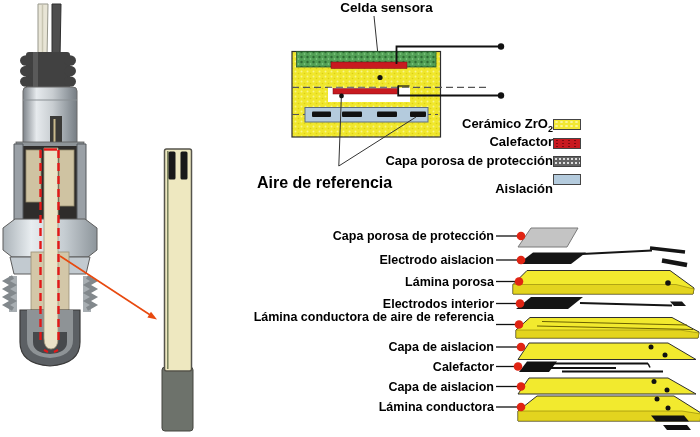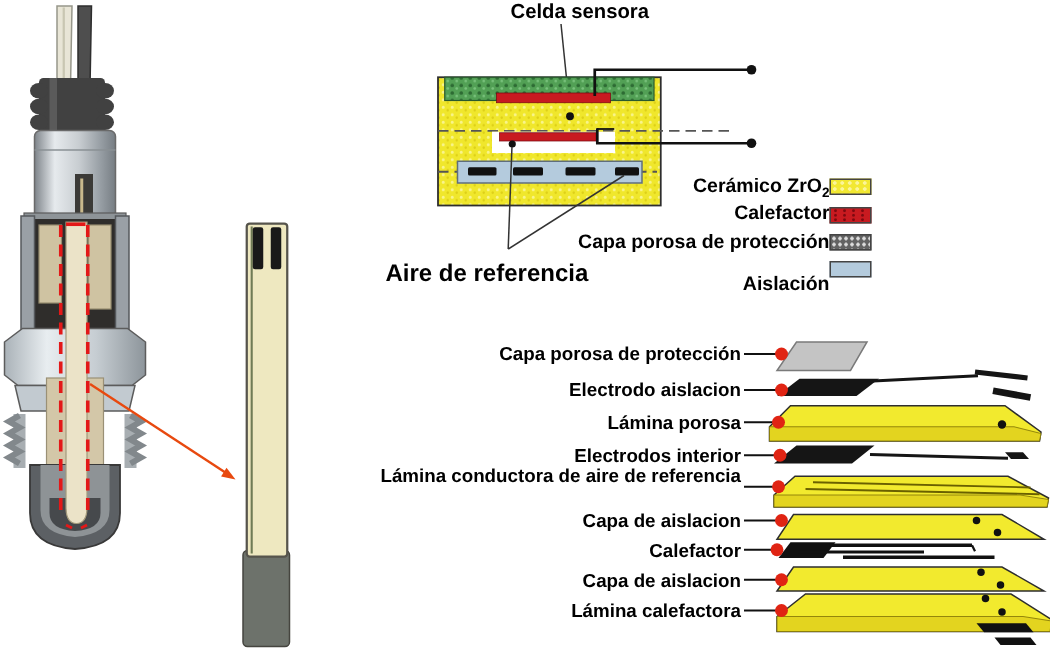--- a/index.html
+++ b/index.html
@@ -276,16 +276,16 @@
 
   <div>
     <div class="xlabel" style="top:229px">Capa porosa de protección</div>
     <div class="xlabel" style="top:252.5px">Electrodo aislacion</div>
     <div class="xlabel" style="top:274.5px">Lámina porosa</div>
     <div class="xlabel" style="top:296.5px">Electrodos interior</div>
     <div class="xlabel" style="top:310px">Lámina conductora de aire de referencia</div>
     <div class="xlabel" style="top:339.5px">Capa de aislacion</div>
     <div class="xlabel" style="top:359.5px">Calefactor</div>
     <div class="xlabel" style="top:379.5px">Capa de aislacion</div>
-    <div class="xlabel" style="top:399.5px">Lámina calefactora</div>
+    <div class="xlabel" style="top:399.5px">Lámina conductora</div>
   </div>
 
 </div>
 
 </body></html>

